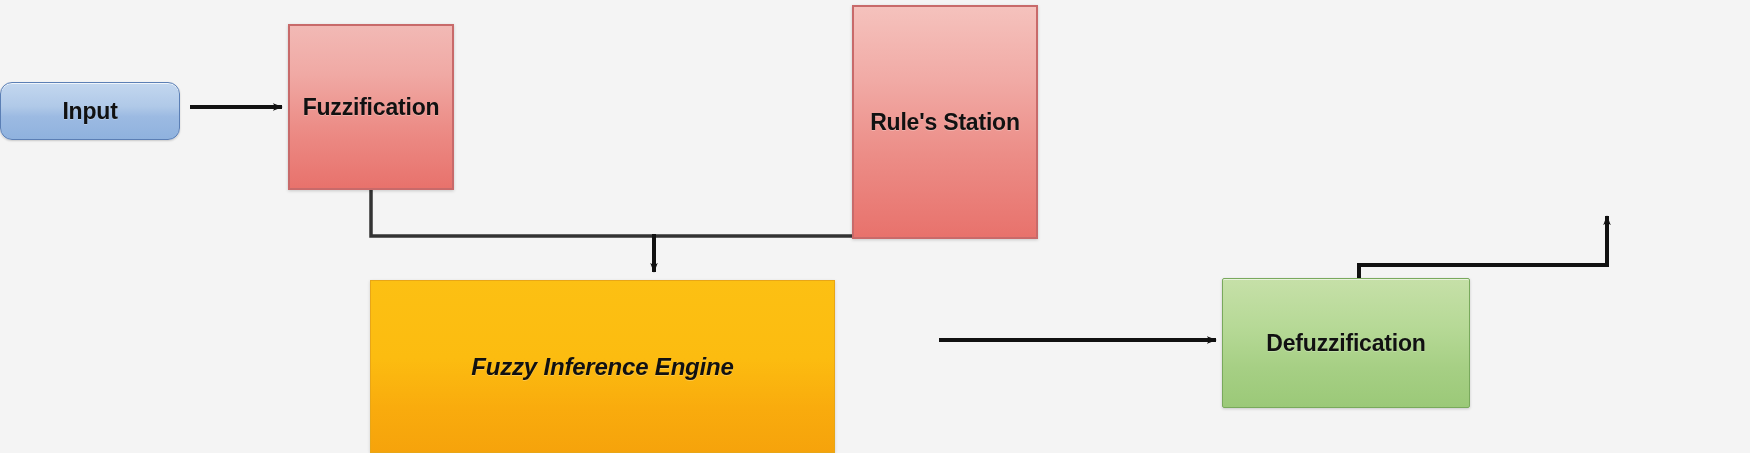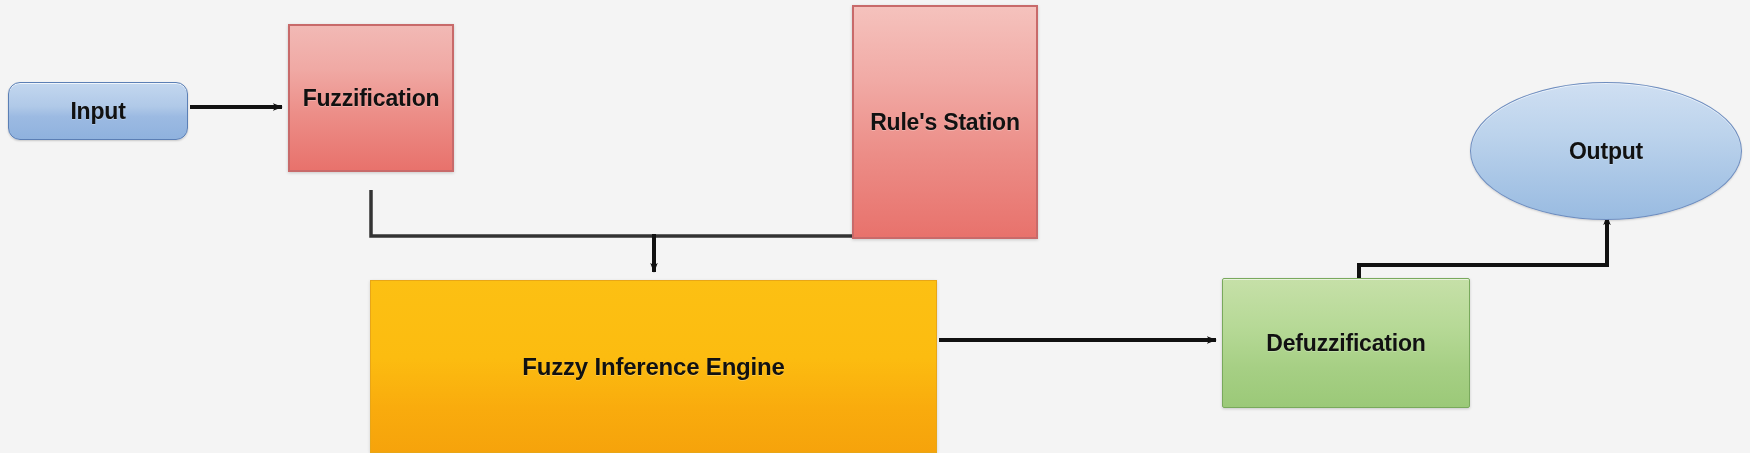--- a/index.html
+++ b/index.html
@@ -23,37 +23,37 @@
     box-sizing: border-box;
     font-weight: bold;
     color: #111111;
     text-align: center;
     letter-spacing: -0.2px;
     text-shadow: 0 1px 0 rgba(255,255,255,0.25);
   }
 
   
   #node-input {
-    left: 8px;
+    left: 0;
     top: 82px;
     width: 180px;
     height: 58px;
     border-radius: 12px;
     border: 1px solid #5b7fb5;
     background: linear-gradient(180deg, #c3d7ef 0%, #b0c9e8 42%, #9cbae2 60%, #8fb2de 100%);
     box-shadow: inset 0 1px 0 rgba(255,255,255,0.75), 0 1px 2px rgba(0,0,0,0.18);
     font-size: 23px;
   }
 
   
   #node-fuzzification {
     left: 288px;
     top: 24px;
     width: 166px;
-    height: 148px;
+    height: 166px;
     border: 2px solid #c86a6a;
     background: linear-gradient(180deg, #f2b9b5 0%, #f0a9a4 30%, #ec8d87 62%, #e8726c 100%);
     box-shadow: 0 1px 3px rgba(0,0,0,0.18);
     font-size: 23px;
   }
 
   
   #node-rules-station {
     left: 852px;
     top: 5px;
@@ -62,26 +62,27 @@
     border: 2px solid #c86a6a;
     background: linear-gradient(180deg, #f5c2bd 0%, #f1aaa5 32%, #ec8d87 64%, #e8726c 100%);
     box-shadow: 0 1px 3px rgba(0,0,0,0.18);
     font-size: 23px;
   }
 
   
   #node-fuzzy-inference-engine {
     left: 370px;
     top: 280px;
-    width: 567px;
+    width: 465px;
     height: 173px;
     border: 1px solid #e8a617;
     background: linear-gradient(180deg, #fcc013 0%, #fcbc10 45%, #f9ab0d 75%, #f6a30b 100%);
     box-shadow: 0 1px 3px rgba(0,0,0,0.15);
     font-size: 24px;
+    font-style: italic;
   }
 
   
   #node-defuzzification {
     left: 1222px;
     top: 278px;
     width: 248px;
     height: 130px;
     border-radius: 2px;
     border: 1px solid #79a95c;
@@ -152,15 +153,14 @@
   <div class="node" id="node-input">Input</div>
 
   <div class="node" id="node-fuzzification">Fuzzification</div>
 
   <div class="node" id="node-rules-station">Rule's Station</div>
 
   <div class="node" id="node-fuzzy-inference-engine">Fuzzy Inference Engine</div>
 
   <div class="node" id="node-defuzzification">Defuzzification</div>
 
-  <div class="node" id="node-output">Output</div>
 
 </div>
 
 </body></html>

